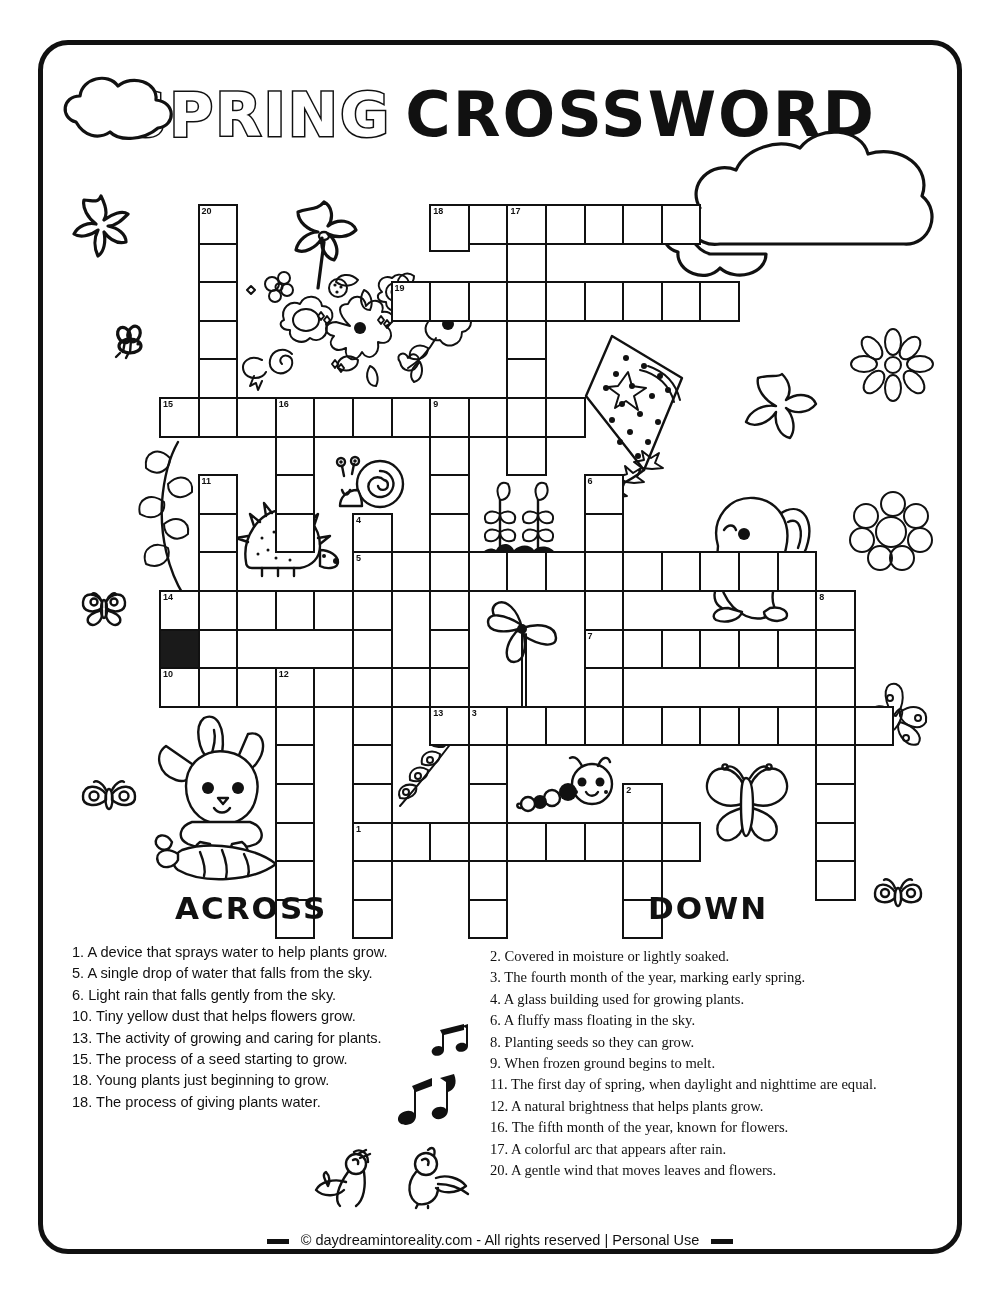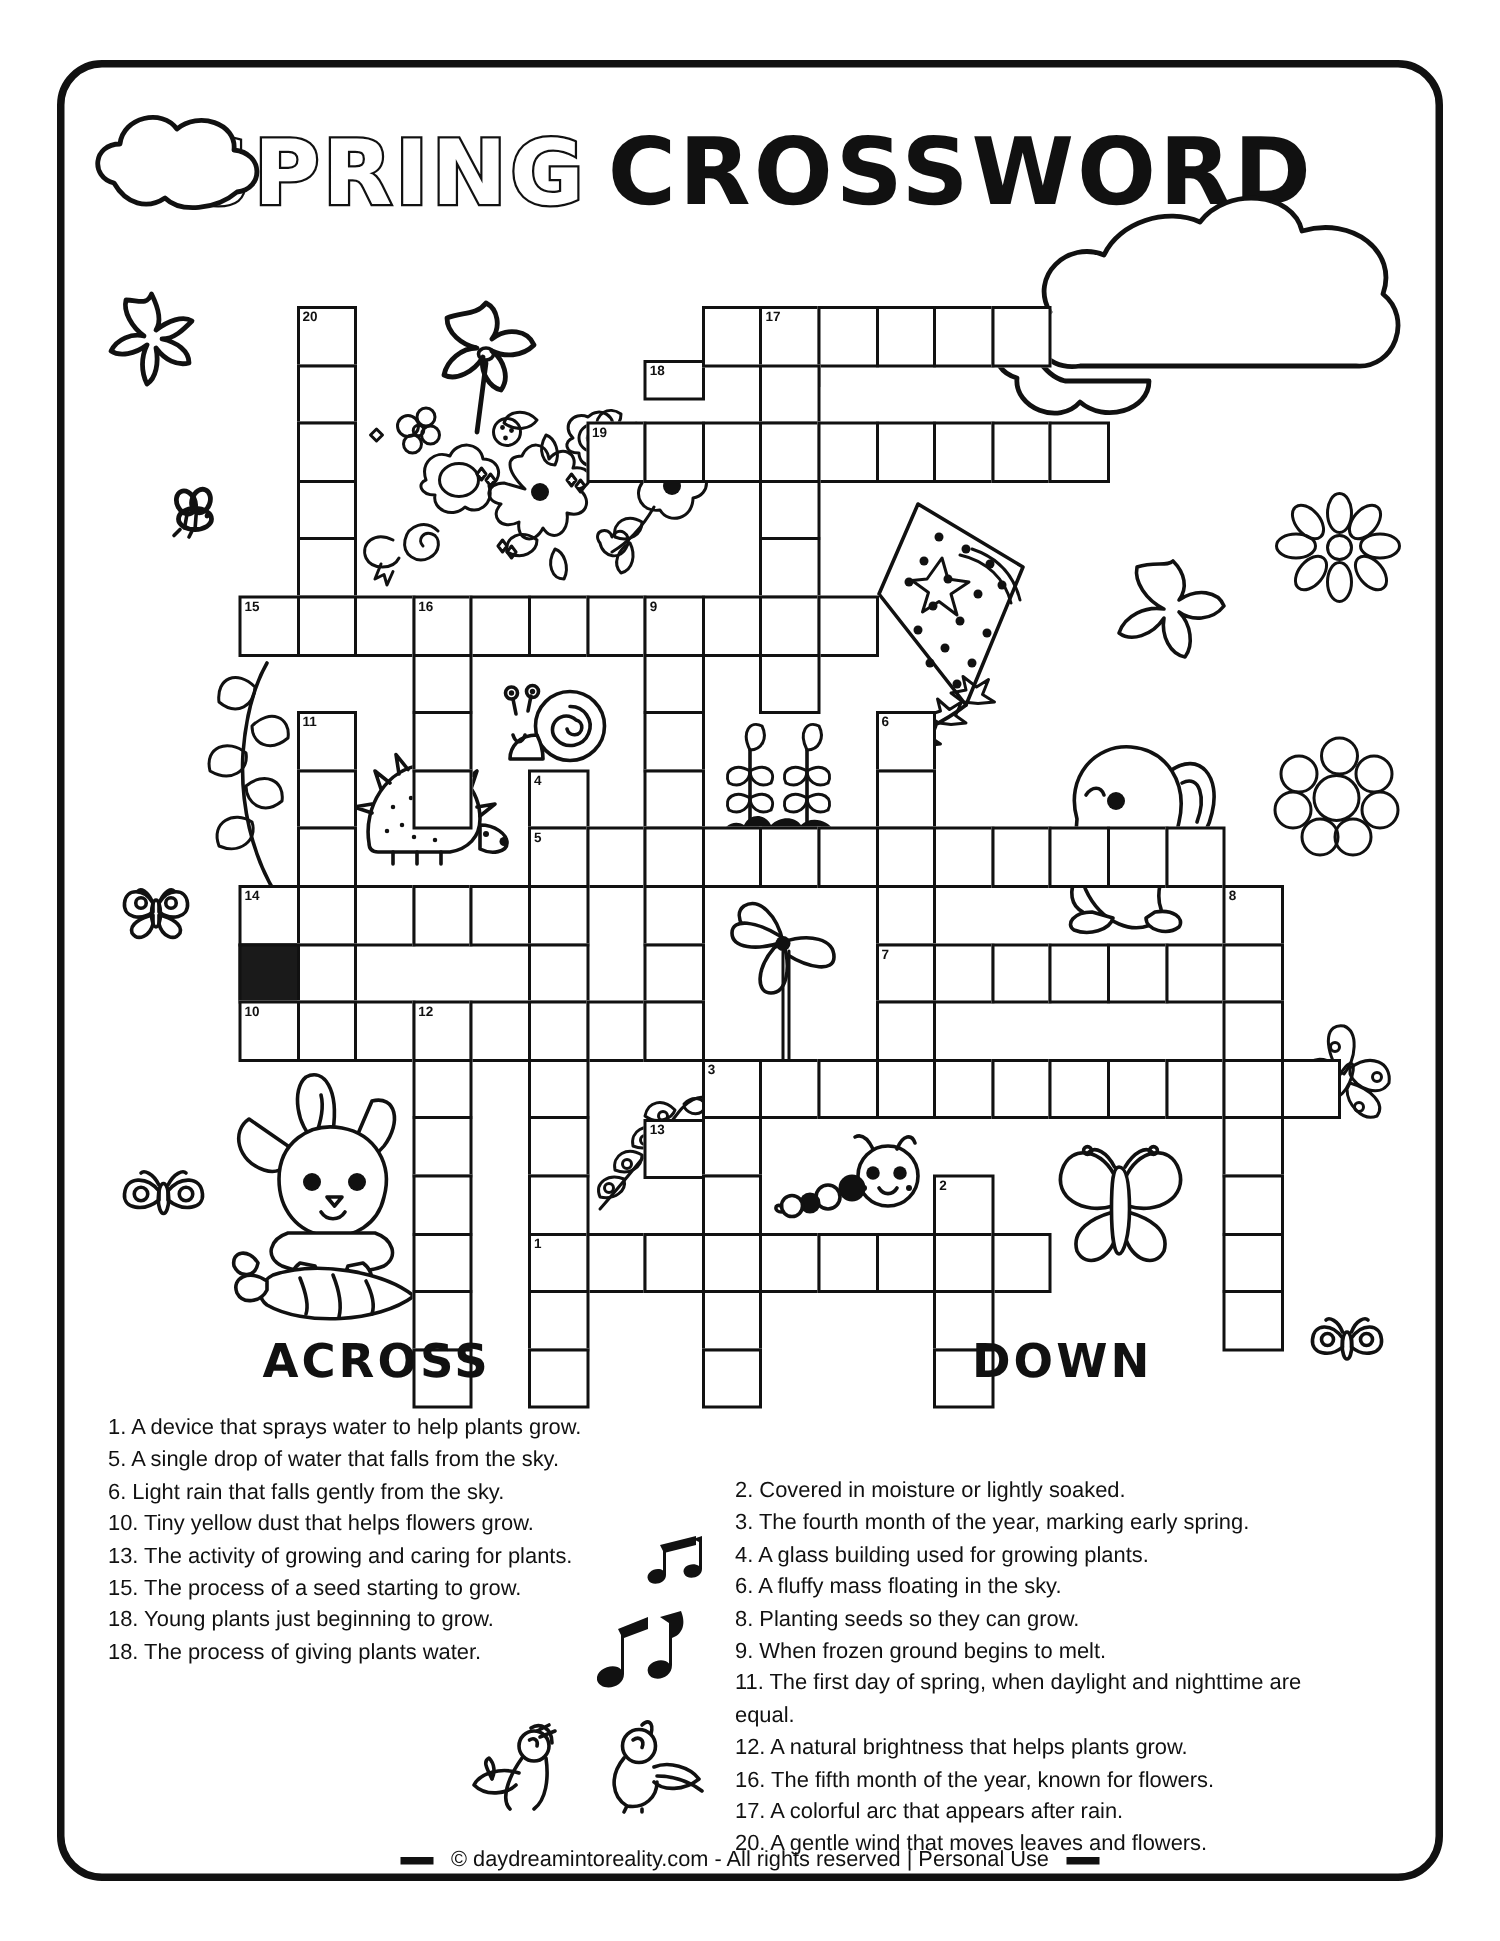--- a/index.html
+++ b/index.html
@@ -53,21 +53,21 @@
     position:absolute;font-family:"DejaVu Sans", sans-serif;font-weight:700;
     font-size:31px;letter-spacing:2px;color:#111;
   }
   .hd-across{left:175px;top:890px;}
   .hd-down{left:648px;top:890px;}
 
   
   .clues{position:absolute;font-size:14.6px;line-height:21.4px;color:#111;}
   .clues .clue{white-space:normal;}
   .clues-across{left:72px;top:942px;width:390px;}
-  .clues-down{left:490px;top:984px;width:400px;}
+  .clues-down{left:490px;top:946px;width:400px;font-family:Liberation Serif, serif;}
 
   
   .footer{
     position:absolute;left:0;top:1232px;width:1000px;text-align:center;
     font-size:14.5px;color:#111;
   }
   .footer .dash{
     display:inline-block;width:22px;height:5px;background:#111;
     vertical-align:middle;margin:0 12px;
   }
@@ -501,21 +501,21 @@
       <path class="ln2" d="M126 30 C136 26 150 30 156 38 C146 46 132 46 126 40"></path>
       <path class="ln2" d="M128 36 C140 36 150 40 158 46"></path>
       <path class="ln2" d="M108 56 L106 60 M118 58 L118 60"></path>
     </svg>
   </div>
 
   <div id="grid">
       <div class="cell" style="left: 197.6px; top: 204px; width: 40.6px; height: 40.6px;">
         <span class="num">20</span>
       </div>
-      <div class="cell" style="left: 429.2px; top: 204px; width: 40.6px; height: 27px; margin-top: 36px;">
+      <div class="cell" style="left: 429.2px; top: 204px; width: 40.6px; height: 48px;">
         <span class="num">18</span>
       </div>
       <div class="cell" style="left: 467.8px; top: 204px; width: 40.6px; height: 40.6px;"></div>
       <div class="cell" style="left: 506.4px; top: 204px; width: 40.6px; height: 54px;">
         <span class="num">17</span>
       </div>
       <div class="cell" style="left: 545px; top: 204px; width: 40.6px; height: 40.6px;"></div>
       <div class="cell" style="left: 583.6px; top: 204px; width: 40.6px; height: 40.6px;"></div>
       <div class="cell" style="left: 622.2px; top: 204px; width: 40.6px; height: 40.6px;"></div>
       <div class="cell" style="left: 660.8px; top: 204px; width: 40.6px; height: 40.6px;"></div>
@@ -622,21 +622,21 @@
         <span class="num">12</span>
       </div>
       <div class="cell" style="left: 313.4px; top: 667.2px; width: 40.6px; height: 40.6px;"></div>
       <div class="cell" style="left: 352px; top: 667.2px; width: 40.6px; height: 40.6px;"></div>
       <div class="cell" style="left: 390.6px; top: 667.2px; width: 40.6px; height: 40.6px;"></div>
       <div class="cell" style="left: 429.2px; top: 667.2px; width: 40.6px; height: 40.6px;"></div>
       <div class="cell" style="left: 583.6px; top: 667.2px; width: 40.6px; height: 40.6px;"></div>
       <div class="cell" style="left: 815.2px; top: 667.2px; width: 40.6px; height: 40.6px;"></div>
       <div class="cell" style="left: 274.8px; top: 705.8px; width: 40.6px; height: 40.6px;"></div>
       <div class="cell" style="left: 352px; top: 705.8px; width: 40.6px; height: 40.6px;"></div>
-      <div class="cell" style="left: 429.2px; top: 705.8px; width: 40.6px; height: 40.6px; margin-top: 40px;">
+      <div class="cell" style="left: 429.2px; top: 705.8px; width: 40.6px; height: 40.6px;">
         <span class="num">13</span>
       </div>
       <div class="cell" style="left: 467.8px; top: 705.8px; width: 40.6px; height: 40.6px;">
         <span class="num">3</span>
       </div>
       <div class="cell" style="left: 506.4px; top: 705.8px; width: 40.6px; height: 40.6px;"></div>
       <div class="cell" style="left: 545px; top: 705.8px; width: 40.6px; height: 40.6px;"></div>
       <div class="cell" style="left: 583.6px; top: 705.8px; width: 40.6px; height: 40.6px;"></div>
       <div class="cell" style="left: 622.2px; top: 705.8px; width: 40.6px; height: 40.6px;"></div>
       <div class="cell" style="left: 660.8px; top: 705.8px; width: 40.6px; height: 40.6px;"></div>

